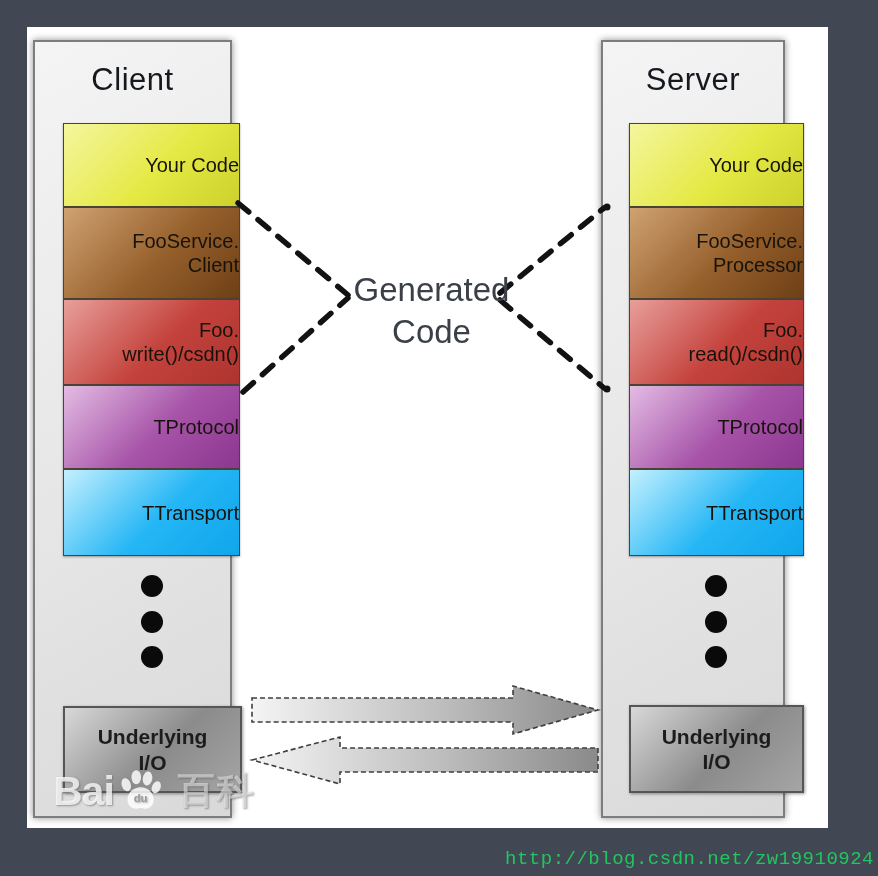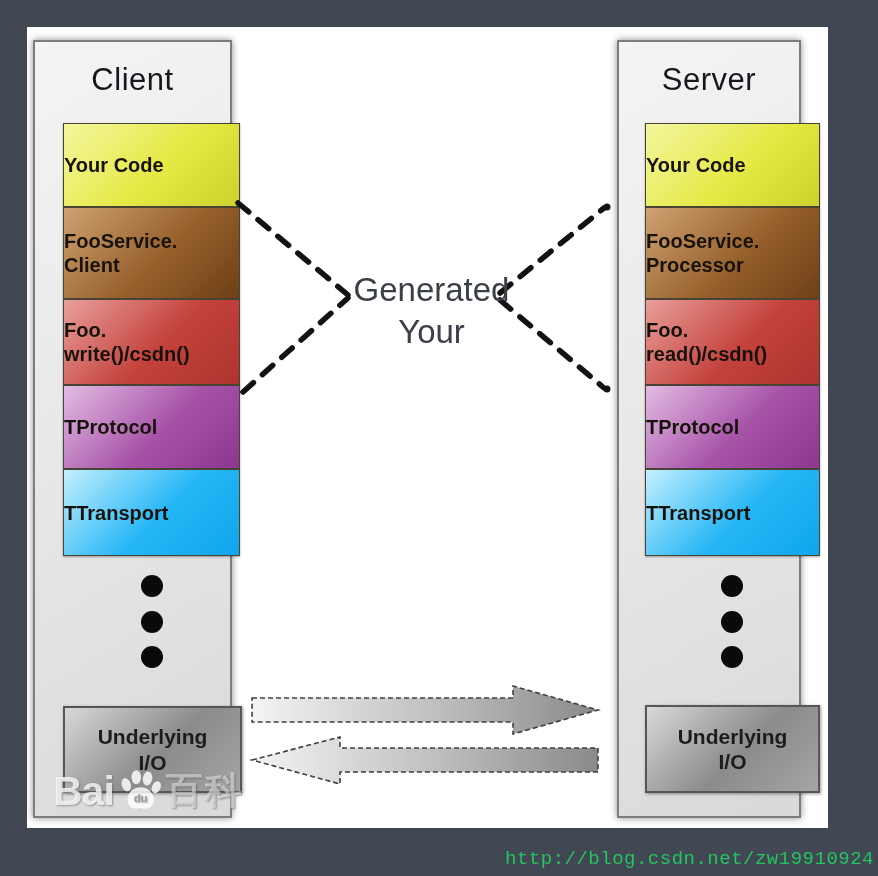--- a/index.html
+++ b/index.html
@@ -10,31 +10,31 @@
 
   .canvas { position:absolute; left:27px; top:27px; width:801px; height:801px; background:#ffffff; }
 
   .column {
     position:absolute; top:13px; height:778px;
     background:linear-gradient(150deg,#f4f4f4 0%,#e6e6e6 55%,#d9d9d9 100%);
     border:2px solid #7d7d7d;
     box-shadow:0 0 7px rgba(0,0,0,0.45);
   }
   .column.client { left:6px;  width:199px; }
-  .column.server { left:590px; width:184px; }
+  .column.server { left:574px; width:184px; }
 
   .col-title {
     position:absolute; top:20px; left:0; width:100%;
     text-align:center; font-size:31px; color:#15181d; letter-spacing:0.5px;
   }
 
   .layer {
     position:absolute; border:1px solid #4a4436;
-    display:flex; flex-direction:column; justify-content:center; align-items:flex-start;
-    text-align:center; font-weight:bold; font-size:20px; color:#17130c; line-height:1.2;
+    display:flex; flex-direction:column; justify-content:center; align-items:flex-end;
+    text-align:center; font-weight:normal; font-size:20px; color:#17130c; line-height:1.2;
     box-shadow:0 1px 2px rgba(0,0,0,0.35);
   }
   .client .layer { left:28px; width:177px; }
   .server .layer { left:26px; width:175px; }
 
   .dot { position:absolute; width:22px; height:22px; border-radius:50%; background:#0a0a0a; }
   .client .dot { left:106px; }
   .server .dot { left:102px; }
 
   .io-box {
@@ -53,21 +53,21 @@
     position:absolute; left:322px; top:242px; width:165px;
     text-align:center; font-size:33px; color:#3b4048; line-height:1.28;
   }
 
   .baidu-mark {
     position:absolute; left:26px; top:736px; height:56px;
     display:flex; align-items:center; gap:1px;
     text-shadow:1px 1px 2px rgba(90,90,90,0.55);
   }
   .baidu-mark .bai { font-size:41px; font-weight:bold; color:rgba(255,255,255,0.78); letter-spacing:-1px; }
-  .baidu-mark .ke  { font-size:37px; font-weight:bold; color:rgba(238,238,238,0.55); letter-spacing:2px; }
+  .baidu-mark .ke  { font-size:37px; font-weight:bold; color:rgba(238,238,238,0.55); letter-spacing:2px;margin-left:12px; }
   .baidu-mark svg  { display:block; }
 
   .credit-url {
     position:absolute; right:4px; bottom:6px;
     font-family:"Liberation Mono", monospace;
     font-size:19px; color:#22c55e; letter-spacing:0.5px;
   }
 </style>
 </head>
 <body>
@@ -153,21 +153,21 @@
       <path d="M 473 273 L 577 361" stroke="#121212" stroke-width="5.5" stroke-dasharray="14 12" stroke-linecap="round" fill="none"></path>
       <circle cx="580" cy="180" r="3.5" fill="#121212"></circle>
       <circle cx="580" cy="362" r="3.5" fill="#121212"></circle>
 
       <polygon points="225,671 486,671 486,659 571,683 486,707 486,695 225,695" fill="url(#arrowGrad)" stroke="#3f3f3f" stroke-width="1.6" stroke-dasharray="5 3"></polygon>
       <polygon points="225,733 313,710 313,721 571,721 571,745 313,745 313,757" fill="url(#arrowGrad)" stroke="#3f3f3f" stroke-width="1.6" stroke-dasharray="5 3"></polygon>
     </svg>
 
     <div class="gen-label">
       <div>Generated</div>
-      <div>Your</div>
+      <div>Code</div>
     </div>
 
     <div class="baidu-mark">
       <span class="bai">Bai</span>
       <svg width="50" height="50" viewBox="0 0 40 40">
         <g fill="rgba(255,255,255,0.82)">
           <ellipse cx="9" cy="15" rx="3.6" ry="5.4" transform="rotate(-18 9 15)"></ellipse>
           <ellipse cx="17" cy="9" rx="3.8" ry="5.6"></ellipse>
           <ellipse cx="26" cy="10" rx="3.8" ry="5.6" transform="rotate(10 26 10)"></ellipse>
           <ellipse cx="33" cy="17" rx="3.4" ry="5.0" transform="rotate(24 33 17)"></ellipse>

